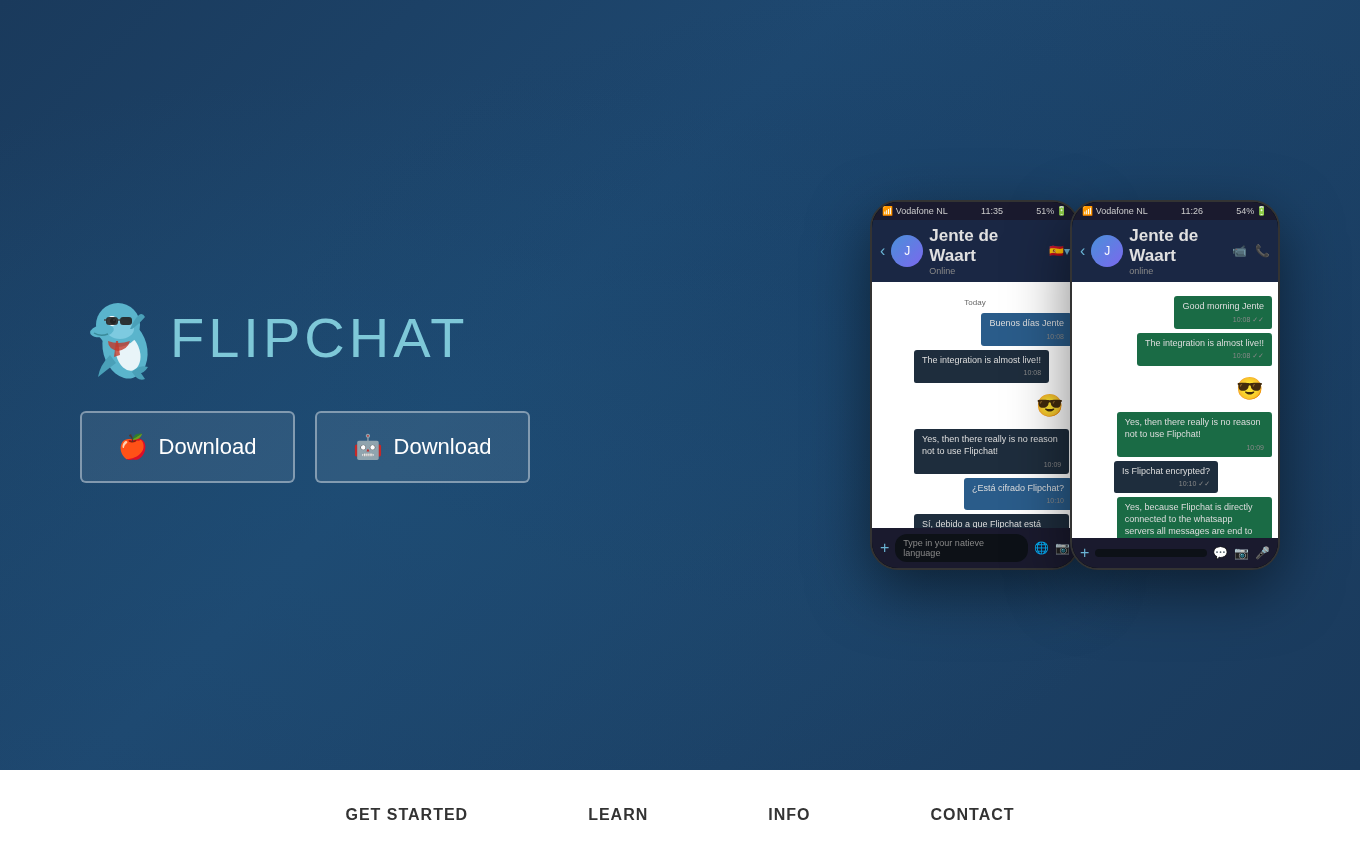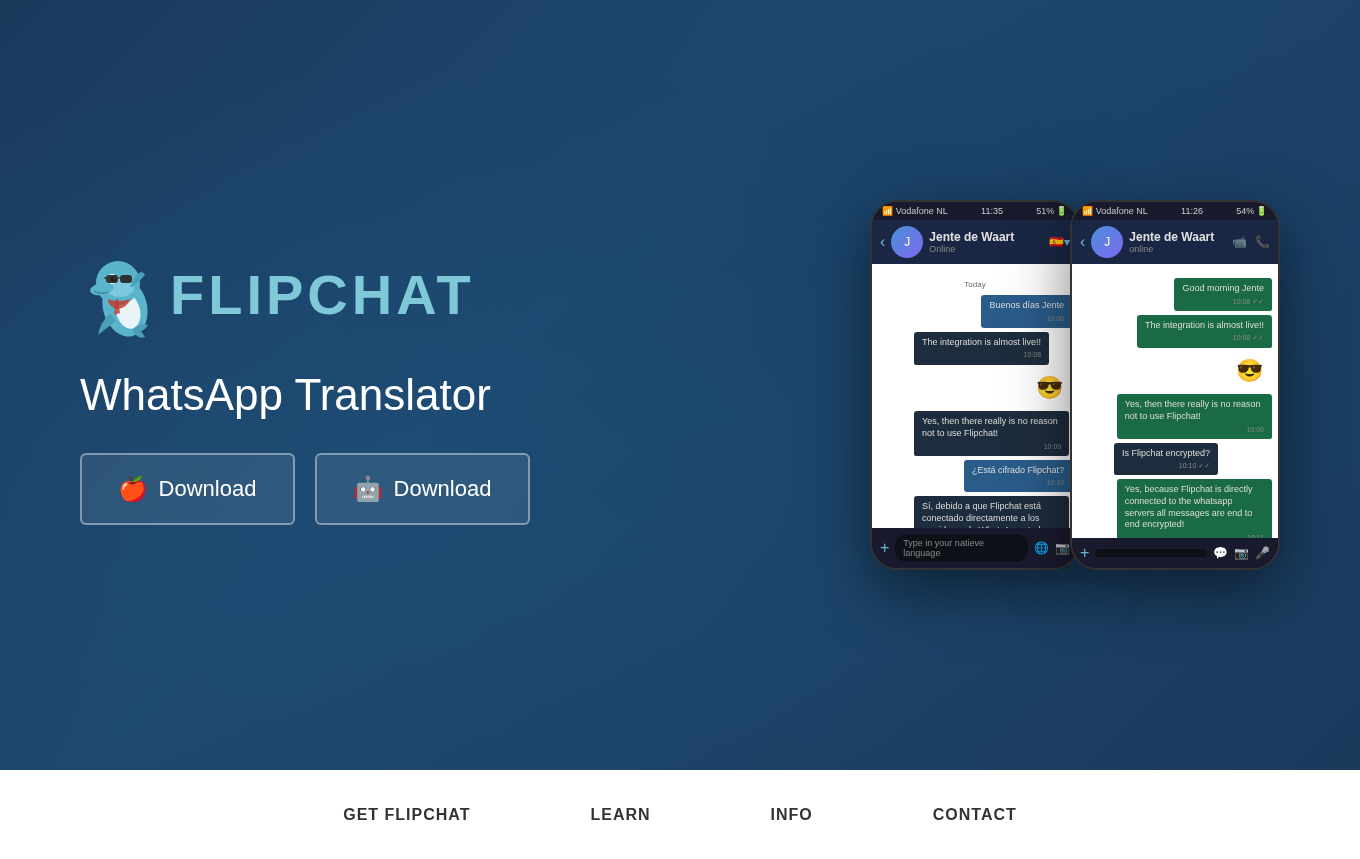--- a/index.html
+++ b/index.html
@@ -43,21 +43,21 @@
     }
 
     .logo-container {
       display: flex;
       align-items: center;
       margin-bottom: 24px;
     }
 
     .logo-text {
       font-size: 56px;
-      font-weight: 700;
+      font-weight: 400;
       color: #7ec8d8;
       letter-spacing: 4px;
       text-transform: uppercase;
     }
 
     .tagline {
       font-size: 44px;
       font-weight: 400;
       color: #ffffff;
       margin-bottom: 32px;
@@ -171,21 +171,21 @@
       font-size: 12px;
       color: white;
       flex-shrink: 0;
     }
 
     .chat-header-info {
       flex: 1;
     }
 
     .chat-contact-name {
-      font-size: 12px;
+      font-size: 17px;
       color: #e0e0e0;
       font-weight: 600;
     }
 
     .chat-contact-status {
       font-size: 9px;
       color: #888;
     }
 
     .header-icons {
@@ -349,21 +349,20 @@
 
         <rect x="26" y="30" width="12" height="8" rx="3" fill="#222" opacity="0.9"></rect>
         <rect x="40" y="30" width="12" height="8" rx="3" fill="#222" opacity="0.9"></rect>
         <line x1="38" y1="33" x2="40" y2="33" stroke="#444" stroke-width="1.5"></line>
         <line x1="24" y1="33" x2="26" y2="33" stroke="#444" stroke-width="1.5"></line>
       </svg>
 
       <span class="logo-text">FLIPCHAT</span>
     </div>
 
-    <h1 class="tagline">WhatsApp Translator</h1>
 
 
     <div class="buttons-row">
       <button class="download-btn">
         <span class="btn-icon">🍎</span>
         <span>Download</span>
       </button>
       <button class="download-btn">
         <span class="btn-icon">🤖</span>
         <span>Download</span>
@@ -483,17 +482,17 @@
           </div>
         </div>
       </div>
 
     </div>
   </div>
 
 </div>
 
 <div class="footer-nav">
-  <a class="nav-item" href="#">GET FLIPCHAT</a>
+  <a class="nav-item" href="#">GET STARTED</a>
   <a class="nav-item" href="#">LEARN</a>
   <a class="nav-item" href="#">INFO</a>
   <a class="nav-item" href="#">CONTACT</a>
 </div>
 
 </body></html>

